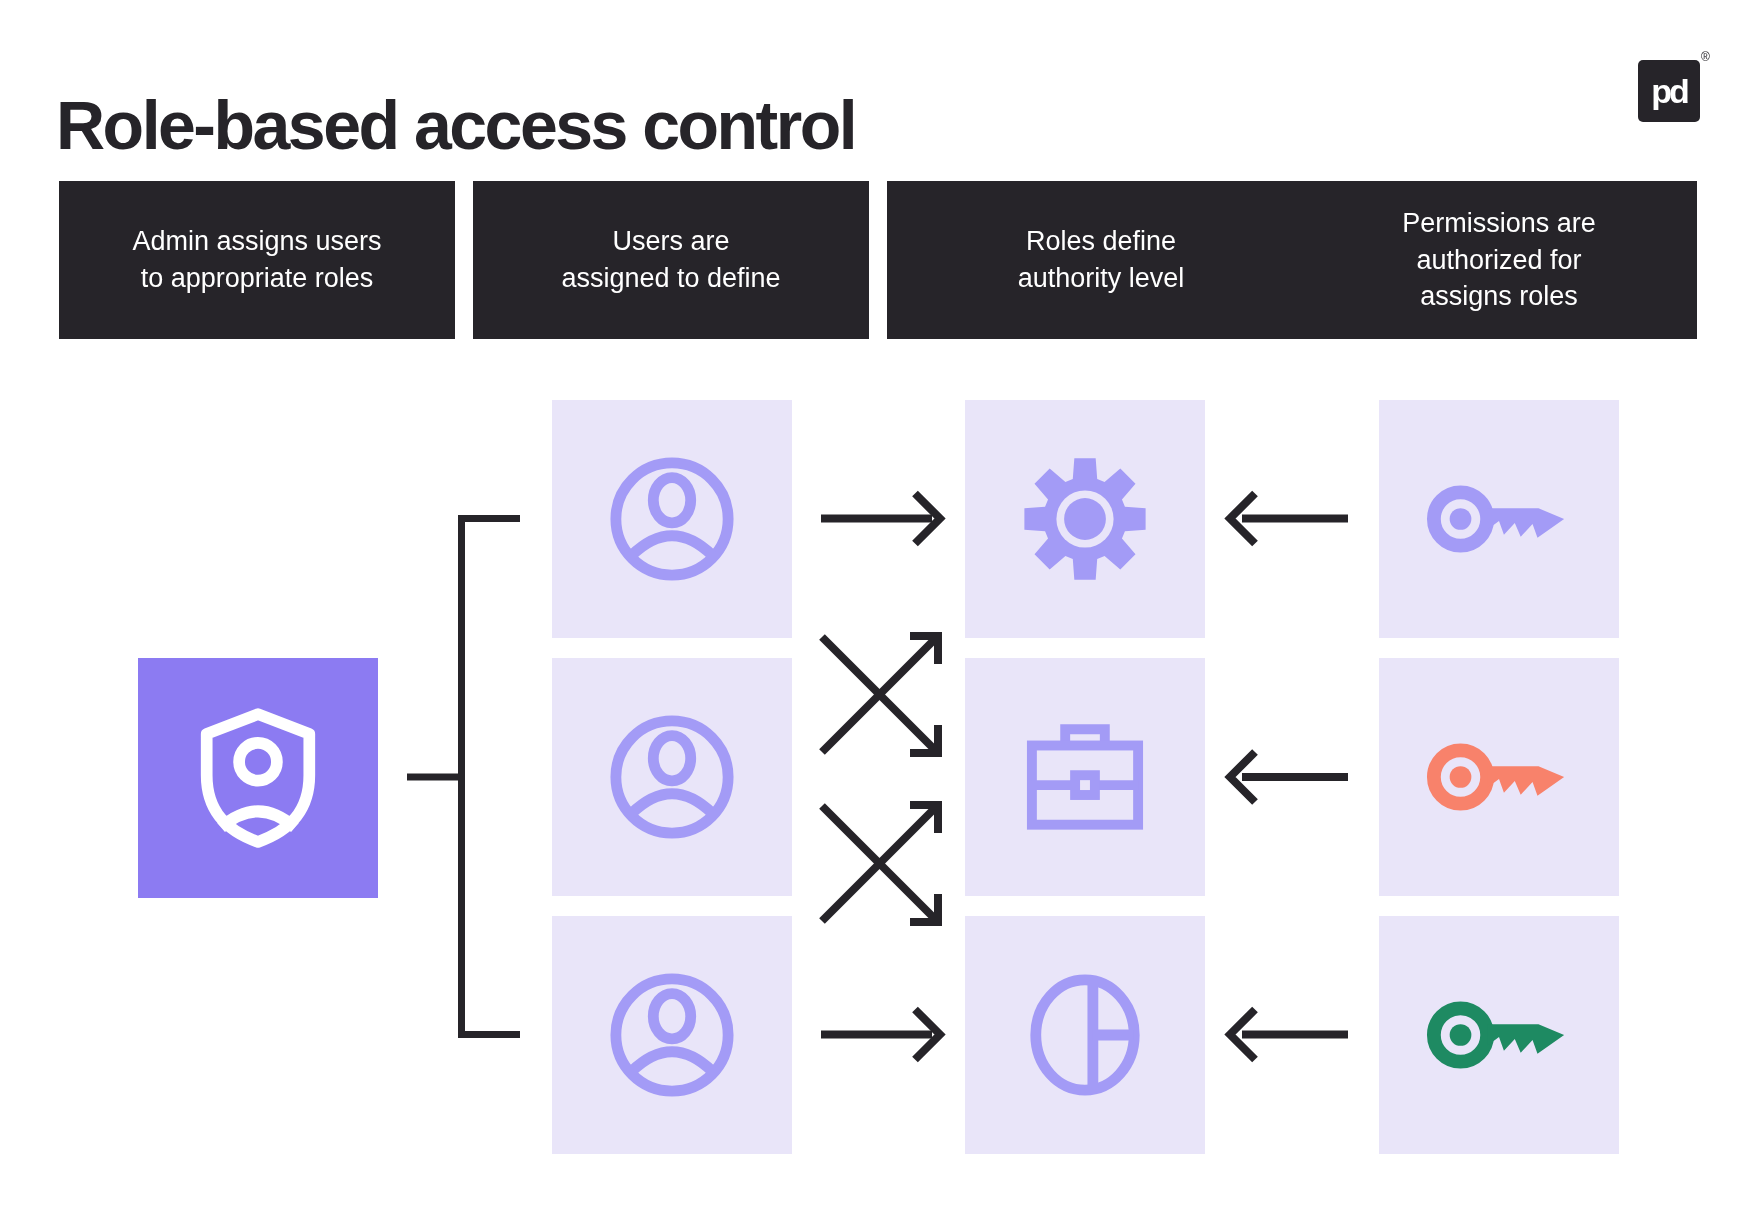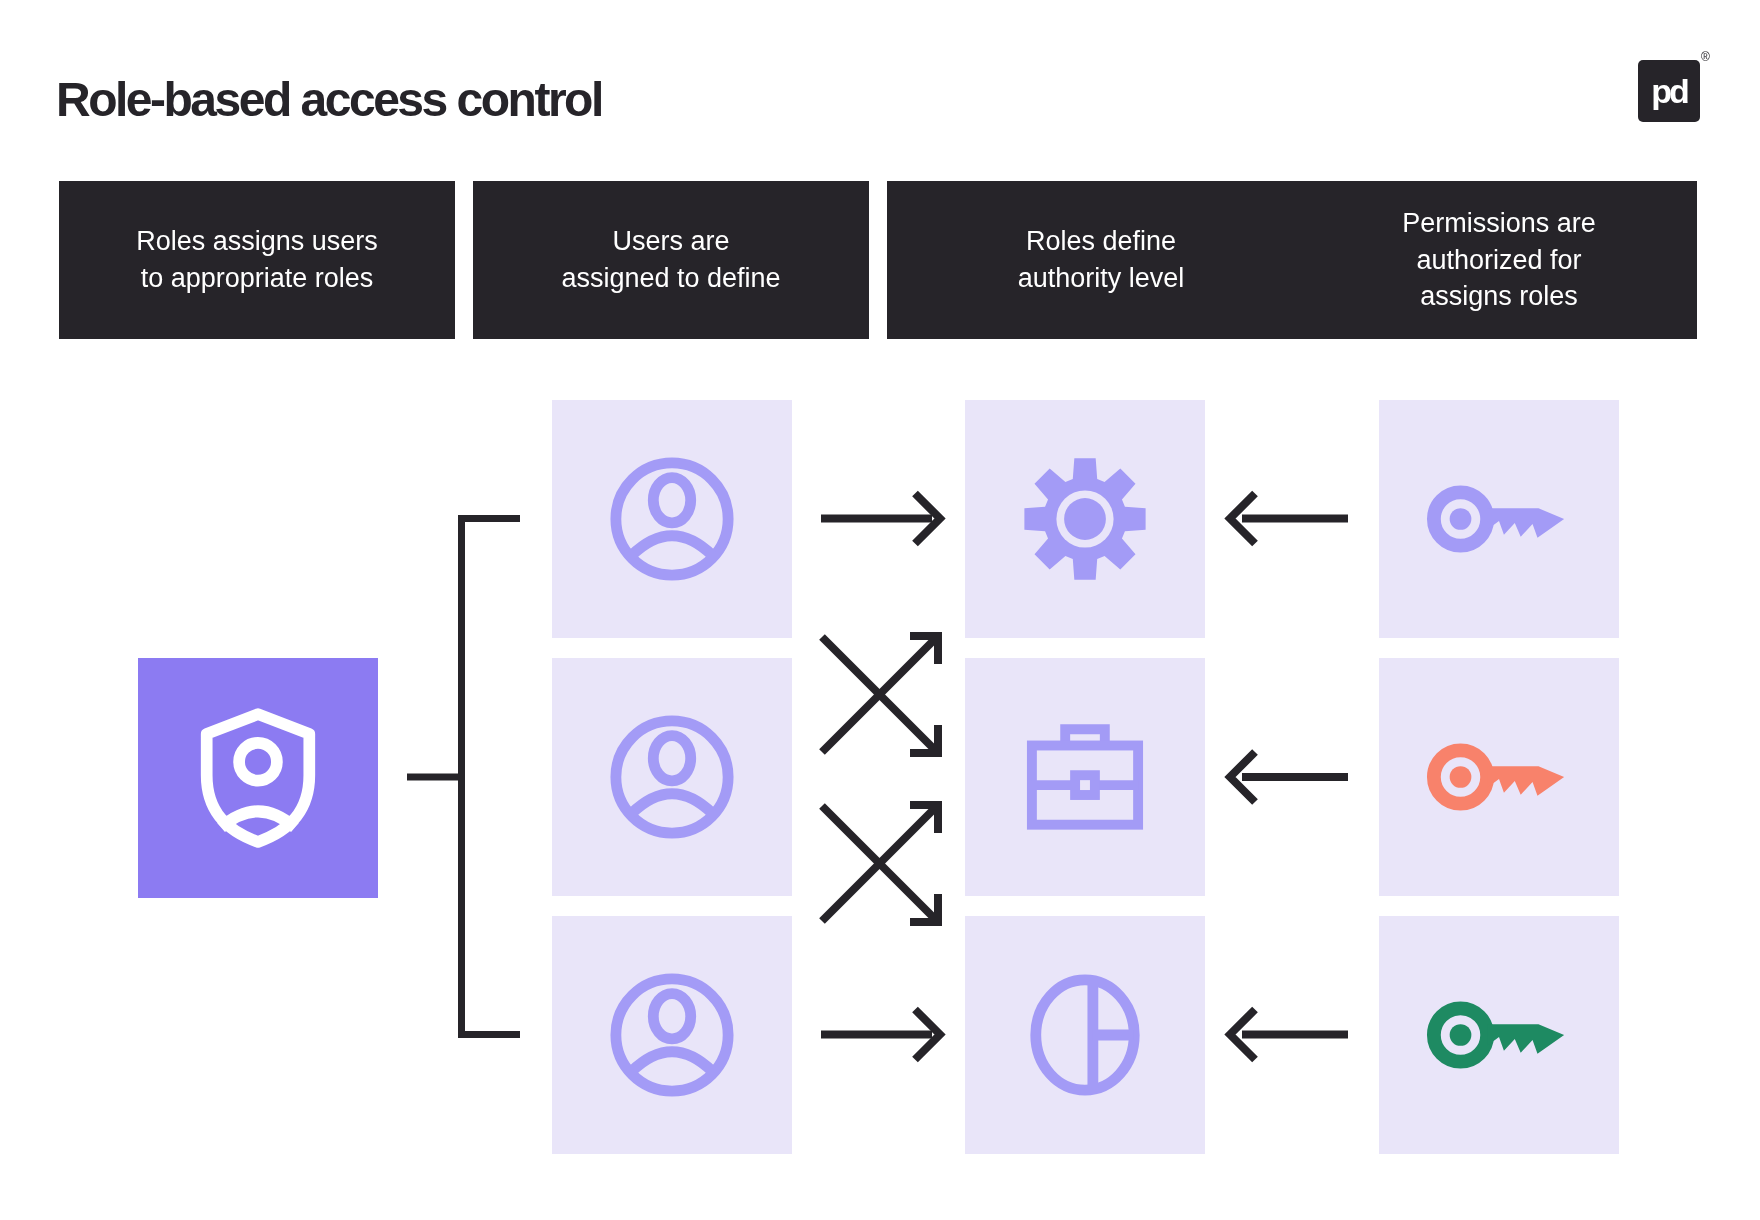--- a/index.html
+++ b/index.html
@@ -2,21 +2,21 @@
 <html><head>
 <meta charset="utf-8">
 <style>
   html,body{margin:0;padding:0;background:#ffffff;}
   .canvas{
     position:relative;width:1760px;height:1220px;background:#ffffff;overflow:hidden;
     font-family:"Liberation Sans",sans-serif;
   }
   .page-title{
     position:absolute;left:56px;top:40px;width:1100px;
-    font-size:48px;font-weight:800;letter-spacing:-2.5px;color:#262429;
+    font-size:68px;font-weight:800;letter-spacing:-2.5px;color:#262429;
   }
   .logo-box{position:absolute;left:1638px;top:60px;width:62px;height:62px;text-decoration:underline;}
   .logo-reg{
     position:absolute;left:1701px;top:50px;font-size:12px;color:#262429;font-weight:400;
   }
   .step-box{
     position:absolute;top:181px;height:158px;background:#262429;color:#ffffff;
     display:flex;flex-direction:column;align-items:center;justify-content:center;
     text-align:center;font-size:27px;line-height:1.37;font-weight:400;
   }
@@ -43,21 +43,21 @@
 
   <div class="logo-box">
     <svg width="62" height="62" viewBox="0 0 62 62" style="color: rgb(38, 36, 41);">
       <rect x="0" y="0" width="62" height="62" rx="5" fill="currentColor"></rect>
       <text x="31" y="43" text-anchor="middle" font-family="Liberation Sans, sans-serif" font-size="34" font-weight="bold" letter-spacing="-3" fill="#ffffff">pd</text>
     </svg>
   </div>
   <div class="logo-reg">®</div>
 
   <div class="step-box step-1">
-    <span class="ln">Roles assigns users</span>
+    <span class="ln">Admin assigns users</span>
     <span class="ln">to appropriate roles</span>
   </div>
   <div class="step-box step-2">
     <span class="ln">Users are</span>
     <span class="ln">assigned to define</span>
   </div>
   <div class="step-box step-3">
     <span class="ln">Roles define</span>
     <span class="ln">authority level</span>
   </div>

